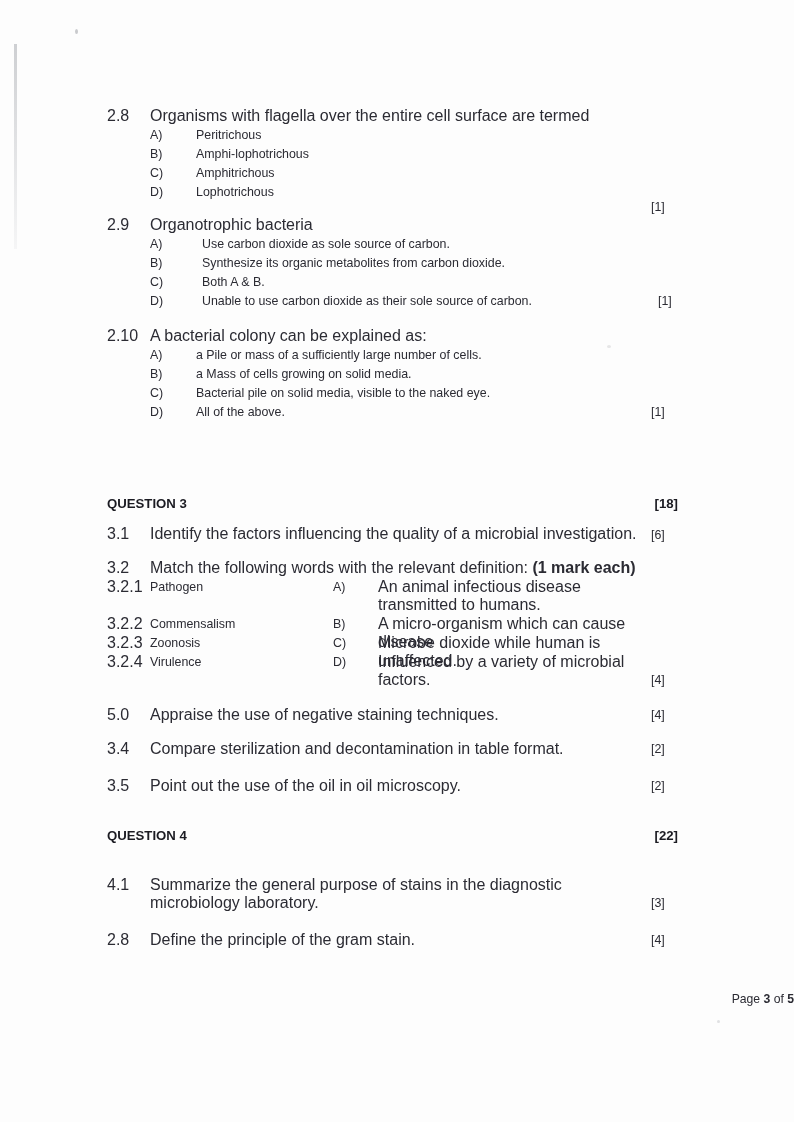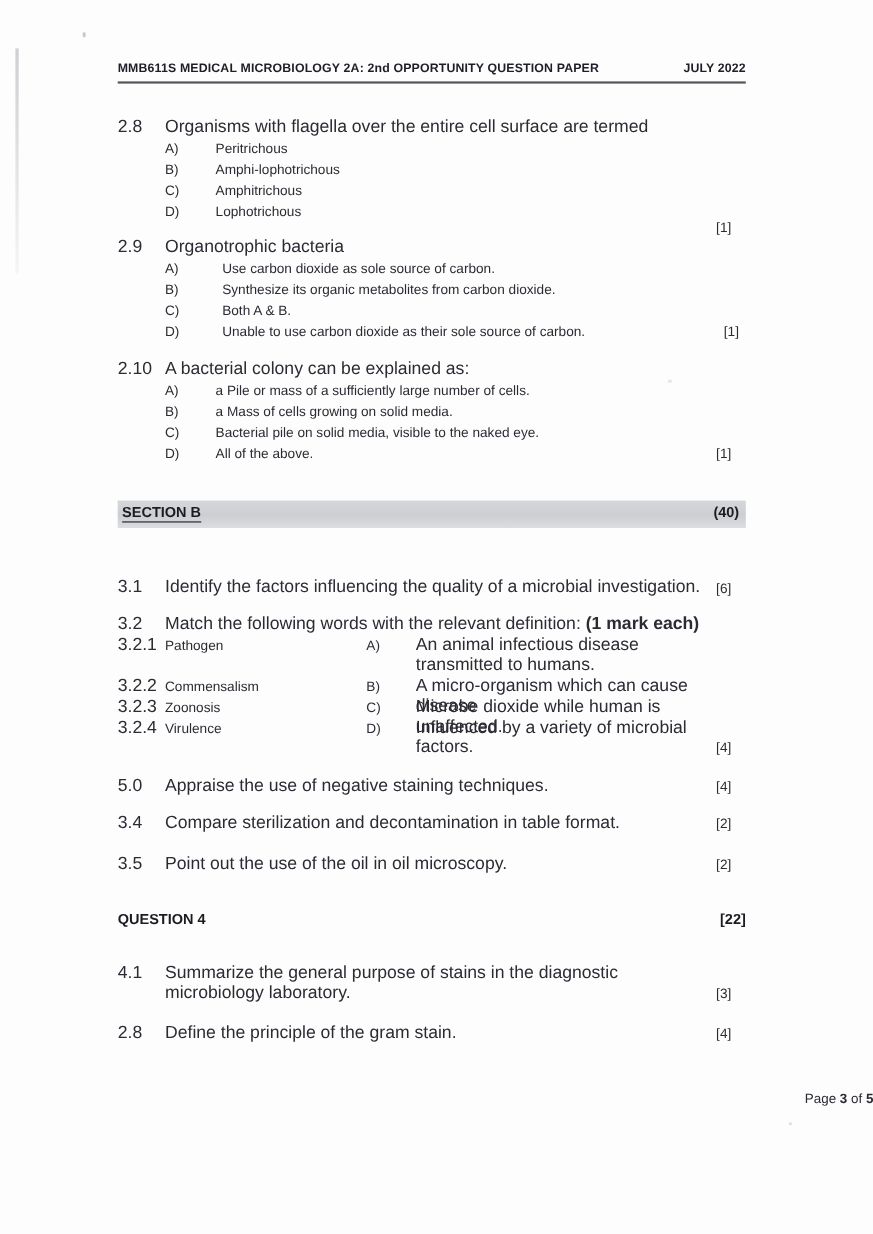--- a/index.html
+++ b/index.html
@@ -118,25 +118,20 @@
 <body>
 
 <div class="page">
 
   <div class="scan-edge-left"></div>
   <div class="scan-speck speck-a"></div>
   <div class="scan-speck speck-b"></div>
   <div class="scan-speck speck-c"></div>
   <div class="scan-speck speck-d"></div>
 
-  <div class="doc-header">
-    <span>MMB611S MEDICAL MICROBIOLOGY 2A:  2nd OPPORTUNITY QUESTION PAPER</span>
-    <span>JULY 2022</span>
-    <div class="rule"></div>
-  </div>
 
   <div>
     <span class="q-num" style="left:107px; top:107px;">2.8</span>
     <span class="q-text" style="left:150px; top:107px;">Organisms with flagella over the entire cell surface are termed</span>
 
     <span class="opt-letter" style="left:150px; top:126px;">A)</span>
     <span class="opt-text" style="left:196px; top:126px;">Peritrichous</span>
 
     <span class="opt-letter" style="left:150px; top:145px;">B)</span>
     <span class="opt-text" style="left:196px; top:145px;">Amphi-lophotrichous</span>
@@ -181,25 +176,25 @@
 
     <span class="opt-letter" style="left:150px; top:384px;">C)</span>
     <span class="opt-text" style="left:196px; top:384px;">Bacterial pile on solid media, visible to the naked eye.</span>
 
     <span class="opt-letter" style="left:150px; top:403px;">D)</span>
     <span class="opt-text" style="left:196px; top:403px;">All of the above.</span>
 
     <span class="mark" style="left:651px; top:403px;">[1]</span>
   </div>
 
-  <div class="section-band">
-    <span class="label">SECTION B</span>
-    <span class="total">(40)</span>
-  </div>
-
+
+  <div class="question-head" style="top:496px;">
+    <span>QUESTION 3</span>
+    <span>[18]</span>
+  </div>
 
   <div>
     <span class="q-num" style="left:107px; top:525px;">3.1</span>
     <span class="q-text" style="left:150px; top:525px;">Identify the factors influencing the quality of a microbial investigation.</span>
     <span class="mark" style="left:651px; top:526px;">[6]</span>
   </div>
 
   <div>
     <span class="q-num" style="left:107px; top:559px;">3.2</span>
     <span class="q-text" style="left:150px; top:559px;"><span>Match the following words with the relevant definition: </span><span class="bold">(1 mark each)</span></span>

